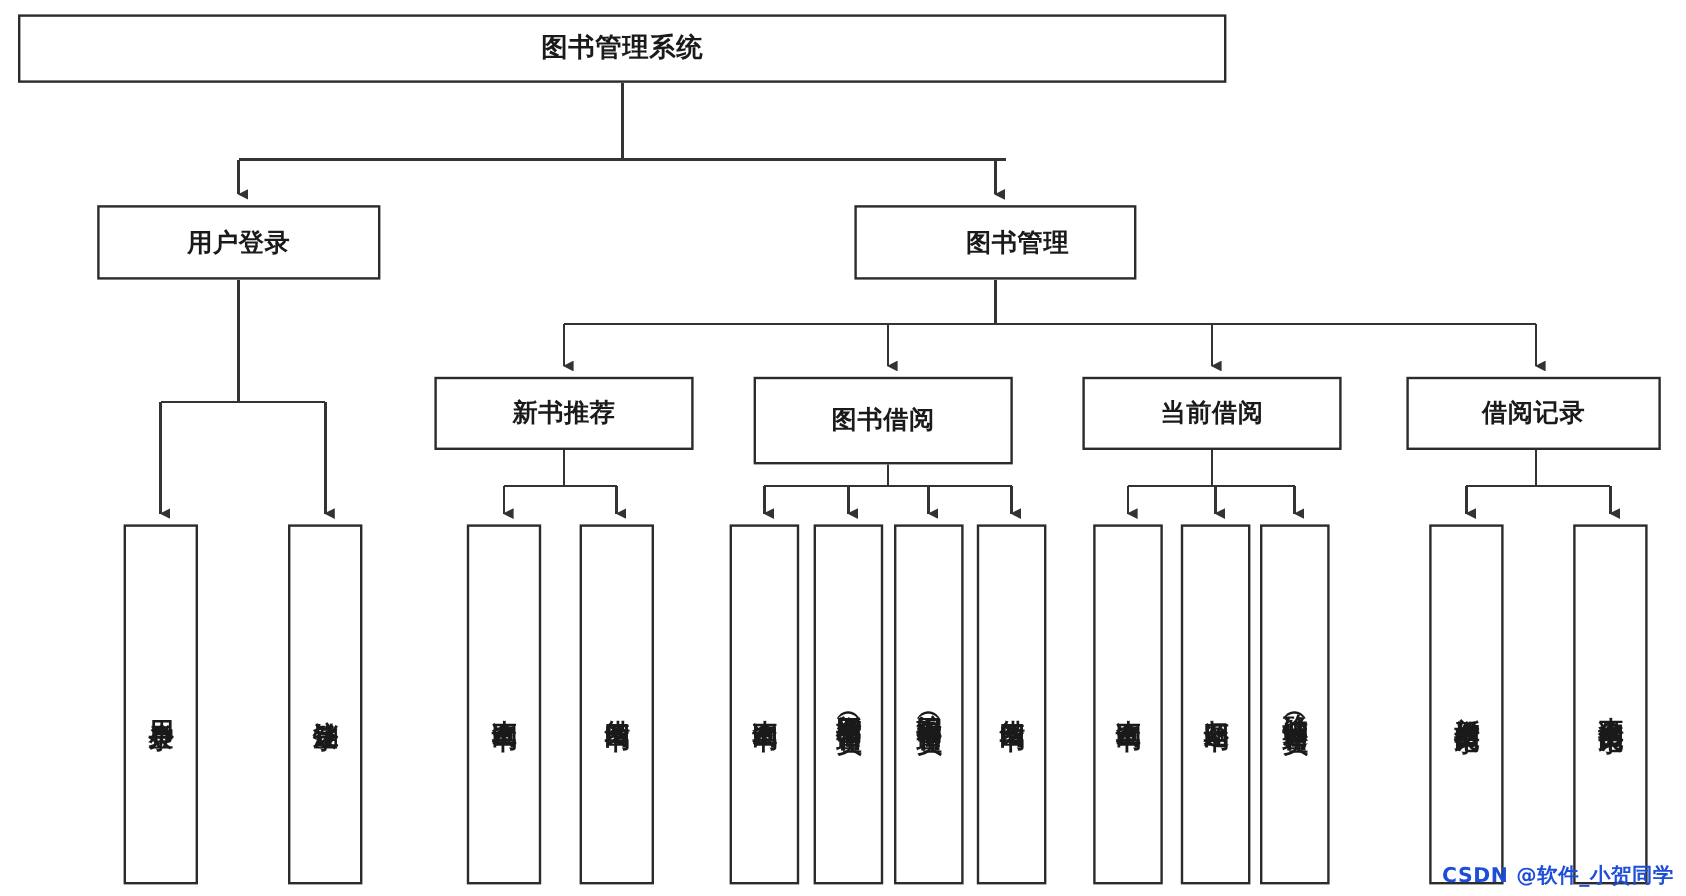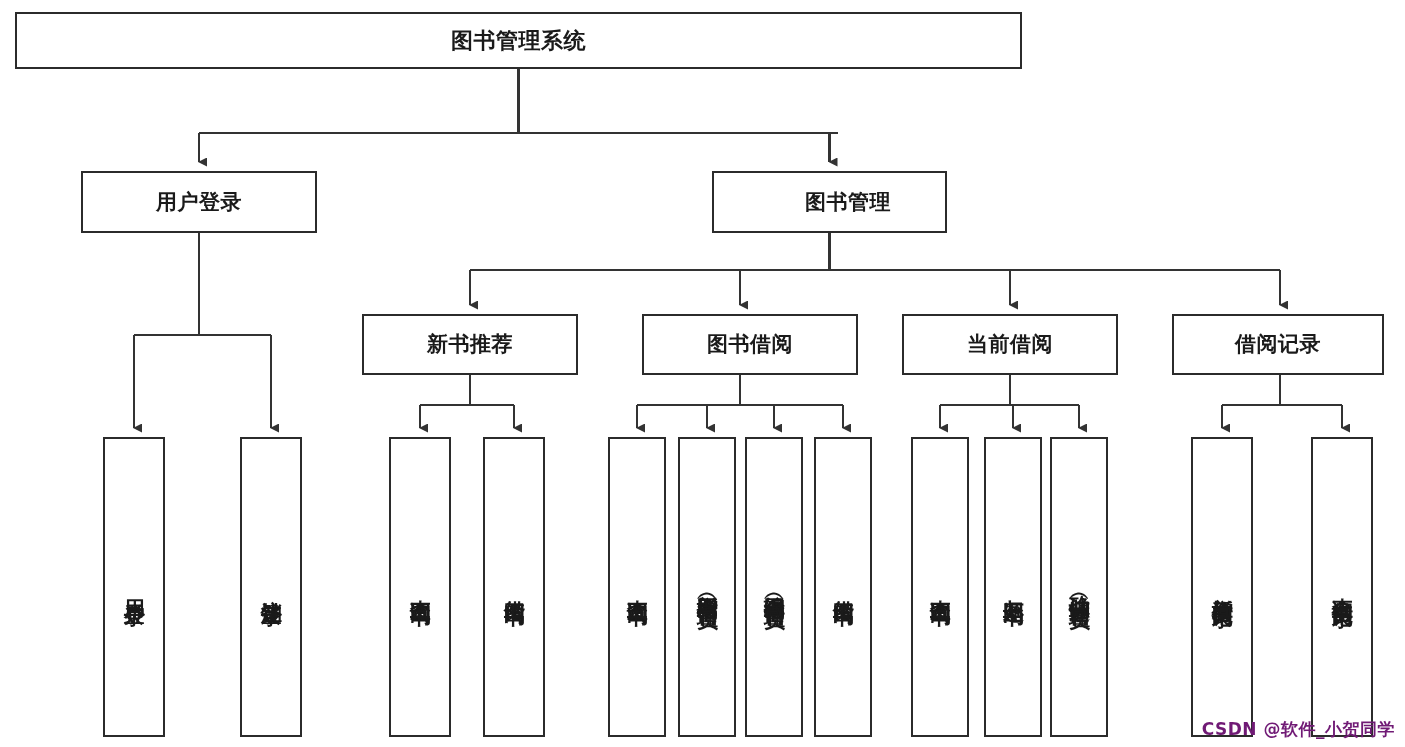--- a/index.html
+++ b/index.html
@@ -64,21 +64,21 @@
     top: 0;
     width: 1405px;
     height: 747px;
     pointer-events: none;
   }
   .watermark {
     position: absolute;
     right: 10px;
     bottom: 6px;
     font-size: 17px;
-    color: #701a75;
+    color: #1d4ed8;
     white-space: nowrap;
     letter-spacing: 0.5px;
   }
 </style>
 </head>
 <body>
 
 <div id="diagram-root">
 
   <svg class="connector-layer" width="1405" height="747" viewBox="0 0 1405 747" xmlns="http://www.w3.org/2000/svg">
@@ -140,21 +140,21 @@
   </div>
 
   <div class="node horizontal" style="left:712px; top:171px; width:235px; height:62px;padding-left:37px;">
     <span class="node-label">图书管理</span>
   </div>
 
   <div class="node horizontal" style="left:362px; top:314px; width:216px; height:61px;">
     <span class="node-label">新书推荐</span>
   </div>
 
-  <div class="node horizontal" style="left:642px; top:314px; width:216px; height:61px;">
+  <div class="node horizontal" style="left:628px; top:314px; width:216px; height:73px;">
     <span class="node-label">图书借阅</span>
   </div>
 
   <div class="node horizontal" style="left:902px; top:314px; width:216px; height:61px;">
     <span class="node-label">当前借阅</span>
   </div>
 
   <div class="node horizontal" style="left:1172px; top:314px; width:212px; height:61px;">
     <span class="node-label">借阅记录</span>
   </div>

